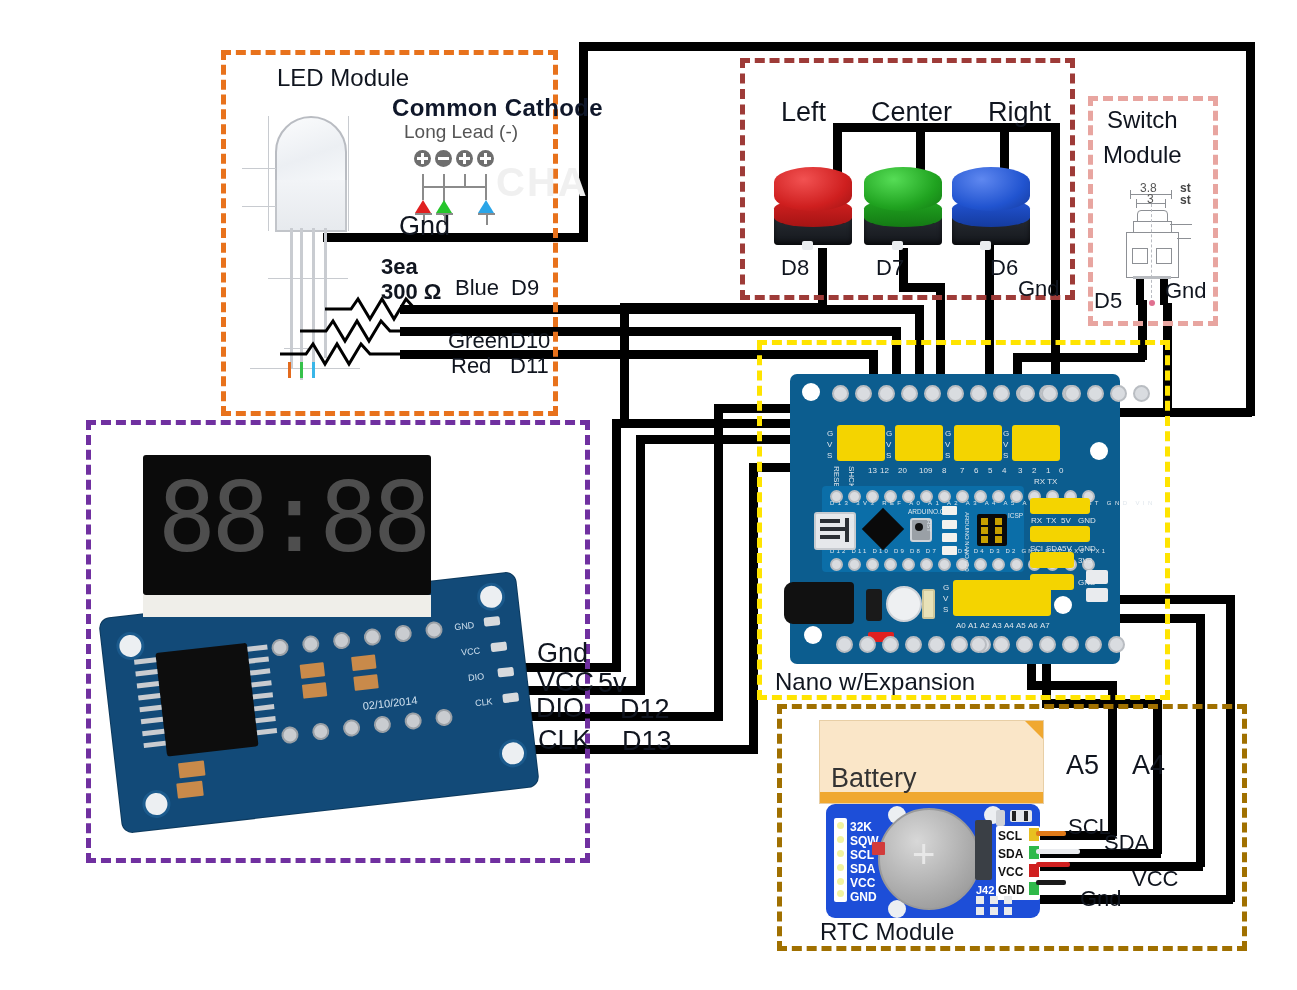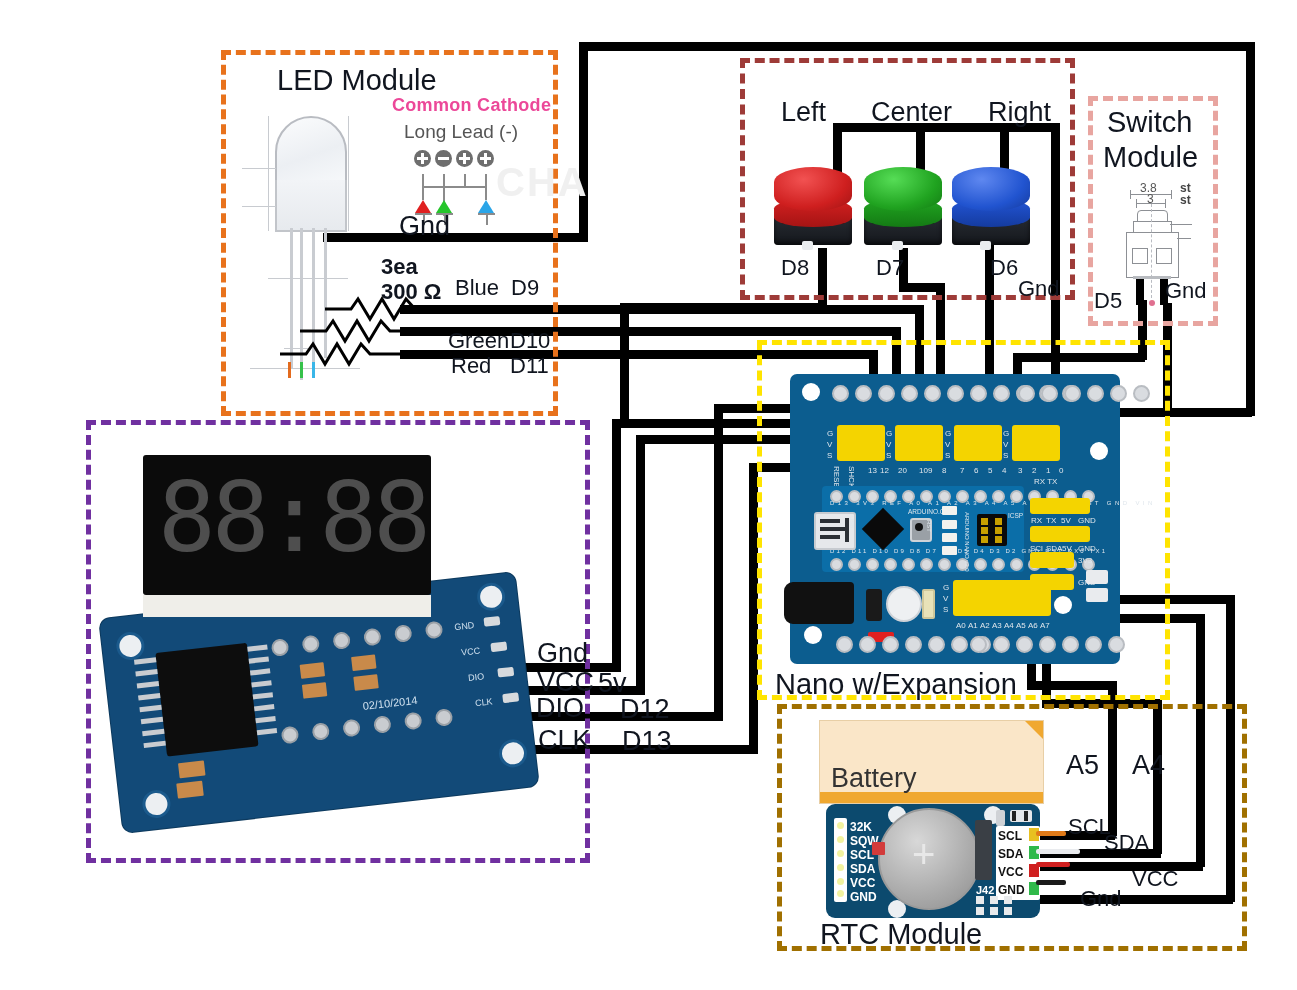--- a/index.html
+++ b/index.html
@@ -10,41 +10,41 @@
   .modbox{position:absolute;box-sizing:border-box;background:transparent;}
   .modbox.led     {border:5px dashed #E8721C;}
   .modbox.button  {border:5px dashed #9E3B38;}
   .modbox.switch  {border:5px dashed #E8A5A0;}
   .modbox.nano    {border:5px dashed #FFE400;}
   .modbox.clock   {border:5px dashed #7030A0;}
   .modbox.rtc     {border:5px dashed #A07000;}
 
   
   .lbl{position:absolute;color:#10151f;font-family:"Liberation Sans",sans-serif;white-space:nowrap;line-height:1;}
-  .t-title{font-size:29px;}
+  .t-title{font-size:24px;}
   .t-big{font-size:27px;}
   .t-med{font-size:22px;}
   .t-sm{font-size:19px;}
   .t-tiny{font-size:12px;}
   .maintitle{font-size:33px;font-weight:bold;letter-spacing:.2px;}
 
   
   .wire{position:absolute;background:#000;}
   .wh{height:9px;}
   .wv{width:9px;}
 
   
   .leddraw{position:absolute;}
   .led-dome{position:absolute;border:2px solid #b9bcc2;border-radius:60px 60px 6px 6px;background:linear-gradient(160deg,#fbfcfd,#eceff3 55%,#f7f9fb);}
   .led-body{position:absolute;border:2px solid #c2c5ca;border-top:none;background:linear-gradient(180deg,#f2f4f7,#e7eaee);}
   .ledlead{position:absolute;width:3px;background:#c9ccd1;}
   .dimline{position:absolute;background:#c8cbd0;}
 
   .ccblk{position:absolute;}
-  .ccblk .cc1{color:#ec4899;font-weight:bold;font-size:18px;letter-spacing:.3px;}
+  .ccblk .cc1{color:#0f172a;font-weight:bold;font-size:24px;letter-spacing:.3px;}
   .cc-circ{position:absolute;width:17px;height:17px;border-radius:50%;background:#6e6e6e;}
   .cc-circ:after{content:"";position:absolute;left:3px;top:7px;width:11px;height:3px;background:#fff;}
   .cc-circ.plus:before{content:"";position:absolute;left:7px;top:3px;width:3px;height:11px;background:#fff;}
   .cctri{position:absolute;width:0;height:0;border-left:8px solid transparent;border-right:8px solid transparent;}
   .ccbar{position:absolute;background:#8b8b8b;}
   .watermark{position:absolute;color:#f0f0f0;font-size:40px;font-weight:bold;letter-spacing:2px;}
 
   
   .res{position:absolute;}
 
@@ -87,21 +87,21 @@
   .padrow{position:absolute;display:flex;gap:14px;}
   .padrow i{display:block;width:13px;height:13px;border-radius:50%;background:#c9ccd0;border:2px solid #9aa0a6;}
   .mhole{position:absolute;border-radius:50%;background:#eceff2;border:3px solid #1b5a8c;}
   .clkpin{position:absolute;width:16px;height:9px;background:#d7dadd;border-radius:2px;}
   .clksilk{position:absolute;color:#cfe0ee;font-size:9px;white-space:nowrap;}
 
   
   .rtcnote{position:absolute;background:#fae6c8;border:1px solid #e8cfa6;}
   .rtcnote .nb{position:absolute;left:0;right:0;bottom:0;height:11px;background:#f0a830;}
   .rtcnote .corner{position:absolute;right:0;top:0;width:0;height:0;border-left:18px solid transparent;border-top:18px solid #f0a830;}
-  .rtcpcb{position:absolute;background:#0c4a6e;border-radius:9px;}
+  .rtcpcb{position:absolute;background:#1d4ed8;border-radius:9px;}
   .battery{position:absolute;border-radius:50%;background:radial-gradient(circle at 38% 32%,#d8d8d8,#a9a9a9 62%,#8e8e8e);border:2px solid #9a9a9a;}
   .batplus{position:absolute;color:#e8e8e8;font-size:40px;line-height:1;}
   .rtcpadL{position:absolute;background:#fff;border-radius:2px;}
   .rtcpadR{position:absolute;background:#fff;border-radius:2px;}
   .rtcdot{position:absolute;width:7px;height:7px;border-radius:50%;background:#f2f3a0;}
   .rtctxt{position:absolute;color:#fff;font-size:12px;font-weight:bold;white-space:nowrap;}
   .rtcchip{position:absolute;background:#3a3f45;border-radius:2px;}
   .rtcred{position:absolute;background:#d23b3b;border-radius:1px;}
   .rtcmh{position:absolute;border-radius:50%;background:#eceff2;}
   .rtcwire{position:absolute;height:5px;border-radius:2px;}

